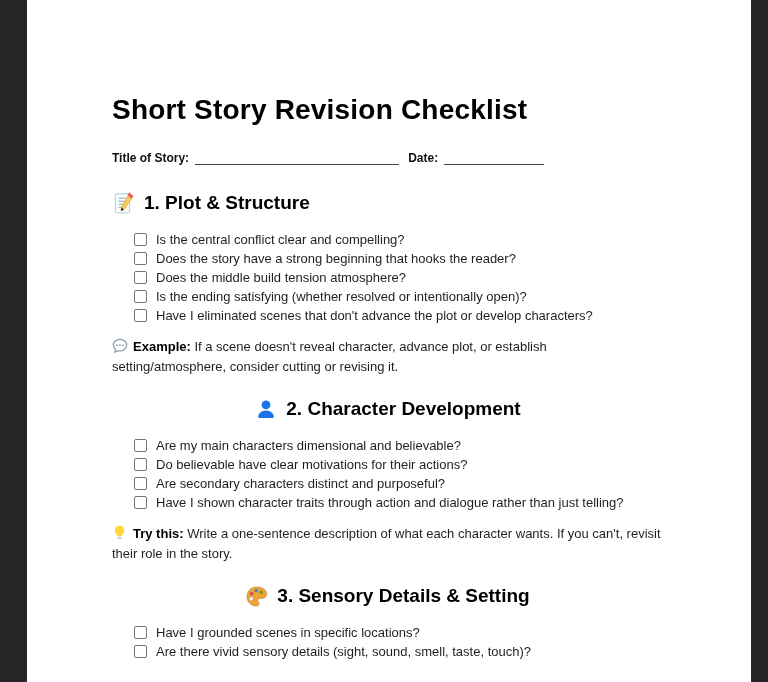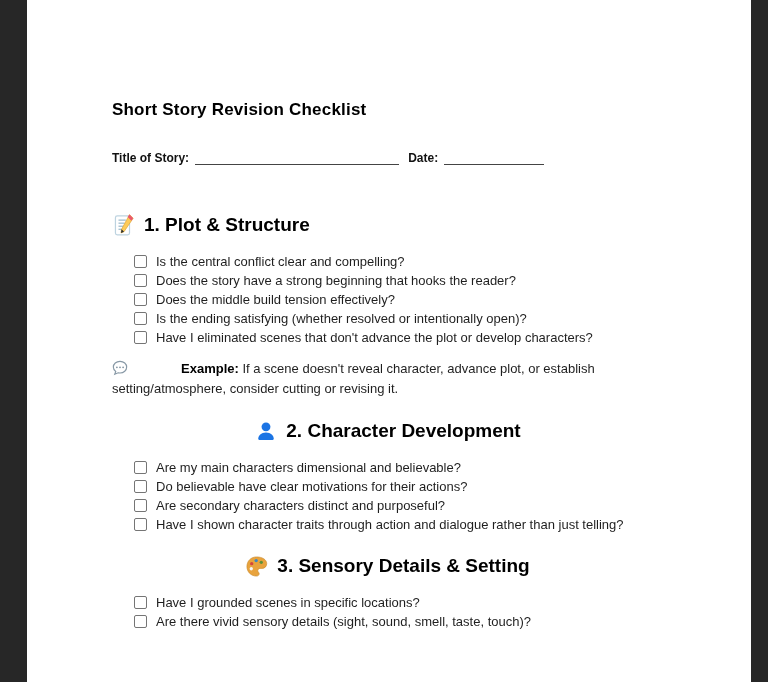--- a/index.html
+++ b/index.html
@@ -2,35 +2,35 @@
 <html><head>
 <meta charset="utf-8">
 <style>
   html,body{margin:0;padding:0;}
   body{background:#272727;font-family:"Liberation Sans",sans-serif;}
   .stage{position:relative;width:768px;height:682px;overflow:hidden;background:#272727;}
   .page{
     position:absolute;left:27px;top:0;width:724px;height:682px;background:#ffffff;
     box-sizing:border-box;padding:95px 88px 0 85px;color:#1f1f1f;
   }
-  h1{margin:0;font-size:17px;line-height:30px;color:#000;font-weight:bold;letter-spacing:.2px;}
+  h1{margin:0;font-size:28px;line-height:30px;color:#000;font-weight:bold;letter-spacing:.2px;}
   .fields{margin-top:26px;font-size:12px;font-weight:bold;color:#111;display:flex;align-items:flex-end;}
   .blank{display:inline-block;border-bottom:1.5px solid #444;height:13px;}
   .blank-title{width:204px;margin-left:6px;}
   .blank-date{width:100px;margin-left:6px;}
   .date-label{margin-left:9px;}
-  .sec-head{display:flex;align-items:center;gap:9px;margin-top:48px;}
+  .sec-head{display:flex;align-items:center;gap:9px;margin-top:26px;}
   .sec-head.tight{margin-top:20px;justify-content:center;}
   .sec-head h2{margin:0;font-size:19px;line-height:24px;color:#000;font-weight:bold;}
   .icon-head{width:23px;height:23px;flex:none;display:flex;align-items:center;justify-content:center;}
   .items{margin-top:15px;margin-left:22px;}
   .check-row{display:flex;align-items:center;height:19px;font-size:13px;color:#1f1f1f;}
   .checkbox{width:11px;height:11px;border:1.5px solid #757575;border-radius:2px;margin-right:9px;flex:none;background:#fff;}
   .note{margin:12px 0 0;font-size:13px;line-height:20px;color:#1f1f1f;}
-  .note b{color:#000;margin-left:48px;}
+  .note b{color:#000;}
   .icon-inline{display:inline-block;vertical-align:-3px;margin-right:5px;width:16px;height:16px;}
   svg{display:block;}
 </style>
 </head>
 <body>
 
 <div class="stage">
   <div class="page">
 
     <h1>Short Story Revision Checklist</h1>
@@ -62,21 +62,21 @@
         <div class="check-row">
             <span class="checkbox"></span>
             <span>Is the central conflict clear and compelling?</span>
           </div>
         <div class="check-row">
             <span class="checkbox"></span>
             <span>Does the story have a strong beginning that hooks the reader?</span>
           </div>
         <div class="check-row">
             <span class="checkbox"></span>
-            <span>Does the middle build tension effectively?</span>
+            <span>Does the middle build tension atmosphere?</span>
           </div>
         <div class="check-row">
             <span class="checkbox"></span>
             <span>Is the ending satisfying (whether resolved or intentionally open)?</span>
           </div>
         <div class="check-row">
             <span class="checkbox"></span>
             <span>Have I eliminated scenes that don't advance the plot or develop characters?</span>
           </div>
       </div>
@@ -109,20 +109,24 @@
           </div>
         <div class="check-row">
             <span class="checkbox"></span>
             <span>Are secondary characters distinct and purposeful?</span>
           </div>
         <div class="check-row">
             <span class="checkbox"></span>
             <span>Have I shown character traits through action and dialogue rather than just telling?</span>
           </div>
       </div>
+      <p class="note"><span class="icon-inline"><svg viewBox="0 0 36 36" width="15" height="15">
+            <path d="M18 2c-6.6 0-11.5 4.9-11.5 11 0 4.2 2.3 7 4.3 9.2 1.3 1.5 2.2 2.8 2.2 4.3h10c0-1.5.9-2.8 2.2-4.3 2-2.2 4.3-5 4.3-9.2C29.5 6.9 24.6 2 18 2z" fill="#ffd93b"></path>
+            <rect x="13" y="27.5" width="10" height="6" rx="2" fill="#ccd6dd"></rect>
+          </svg></span><b>Try this:</b> <span>Write a one-sentence description of what each character wants. If you can't, revisit their role in the story.</span></p>
     </div>
 
     <div>
       <div class="sec-head tight">
         <span class="icon-head">
           <svg viewBox="0 0 36 36" width="23" height="23">
             <path d="M18 3C9.2 3 3 9.6 3 18s6.4 15 15 15c2.6 0 4.2-1.7 4.2-3.6 0-1-.5-1.8-1.1-2.5-.6-.7-1.1-1.5-1.1-2.4 0-2 1.6-3.5 3.6-3.5h2.9c4.6 0 7.5-3.4 7.5-7.5C34 7.2 26.8 3 18 3z" fill="#e8a33d" stroke="#c98a2e" stroke-width="1"></path>
             <circle cx="10.5" cy="13.5" r="2.6" fill="#d5453c"></circle>
             <circle cx="17.5" cy="8.8" r="2.6" fill="#3b88c3"></circle>
             <circle cx="25.5" cy="11.5" r="2.6" fill="#5c913b"></circle>

